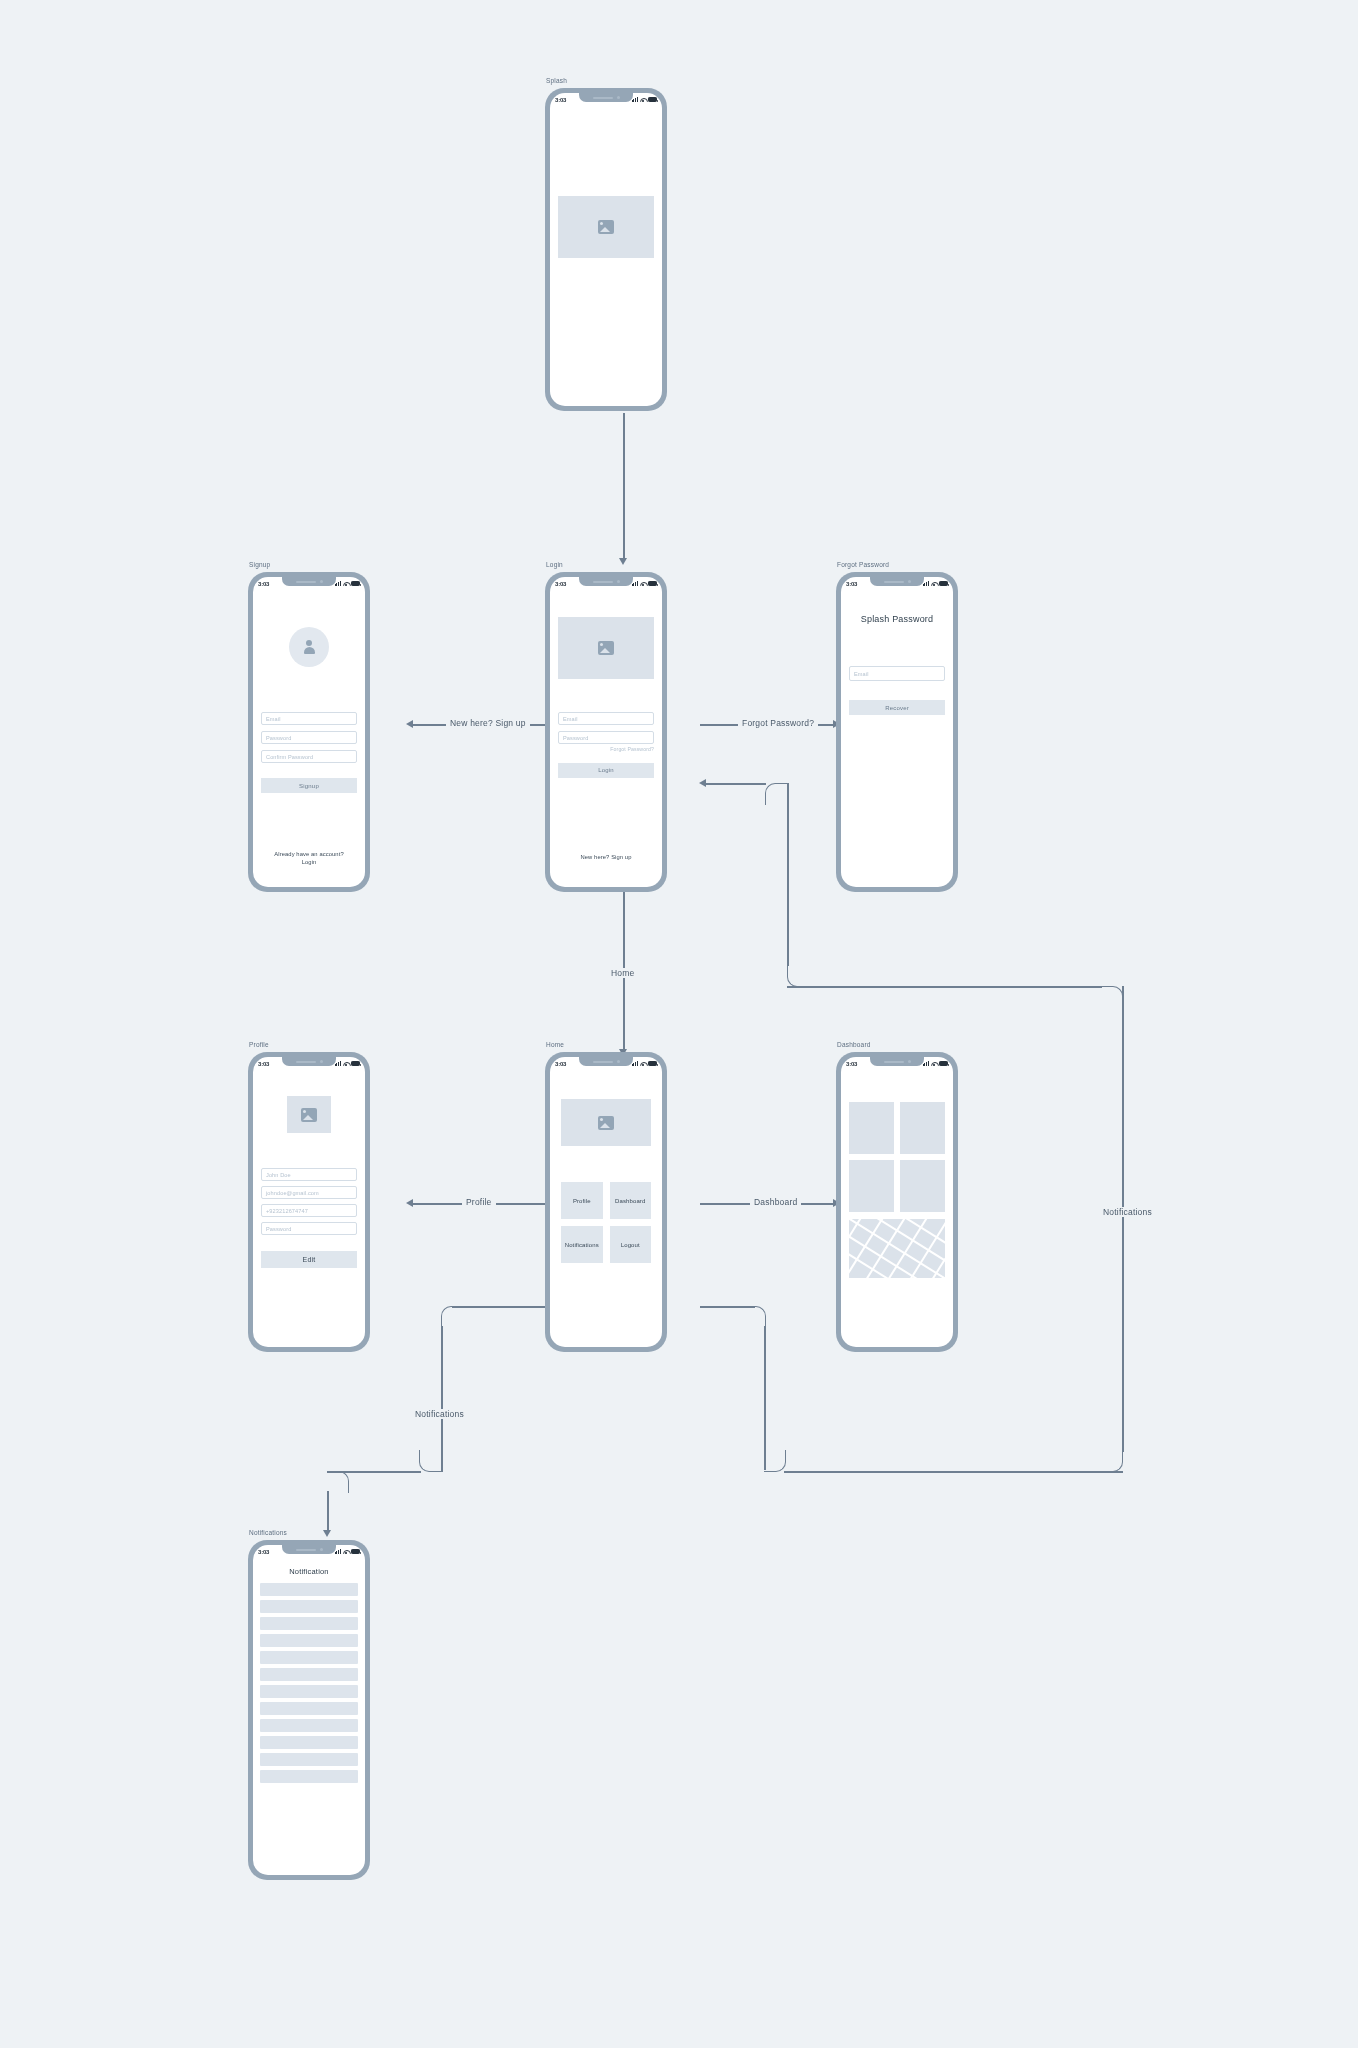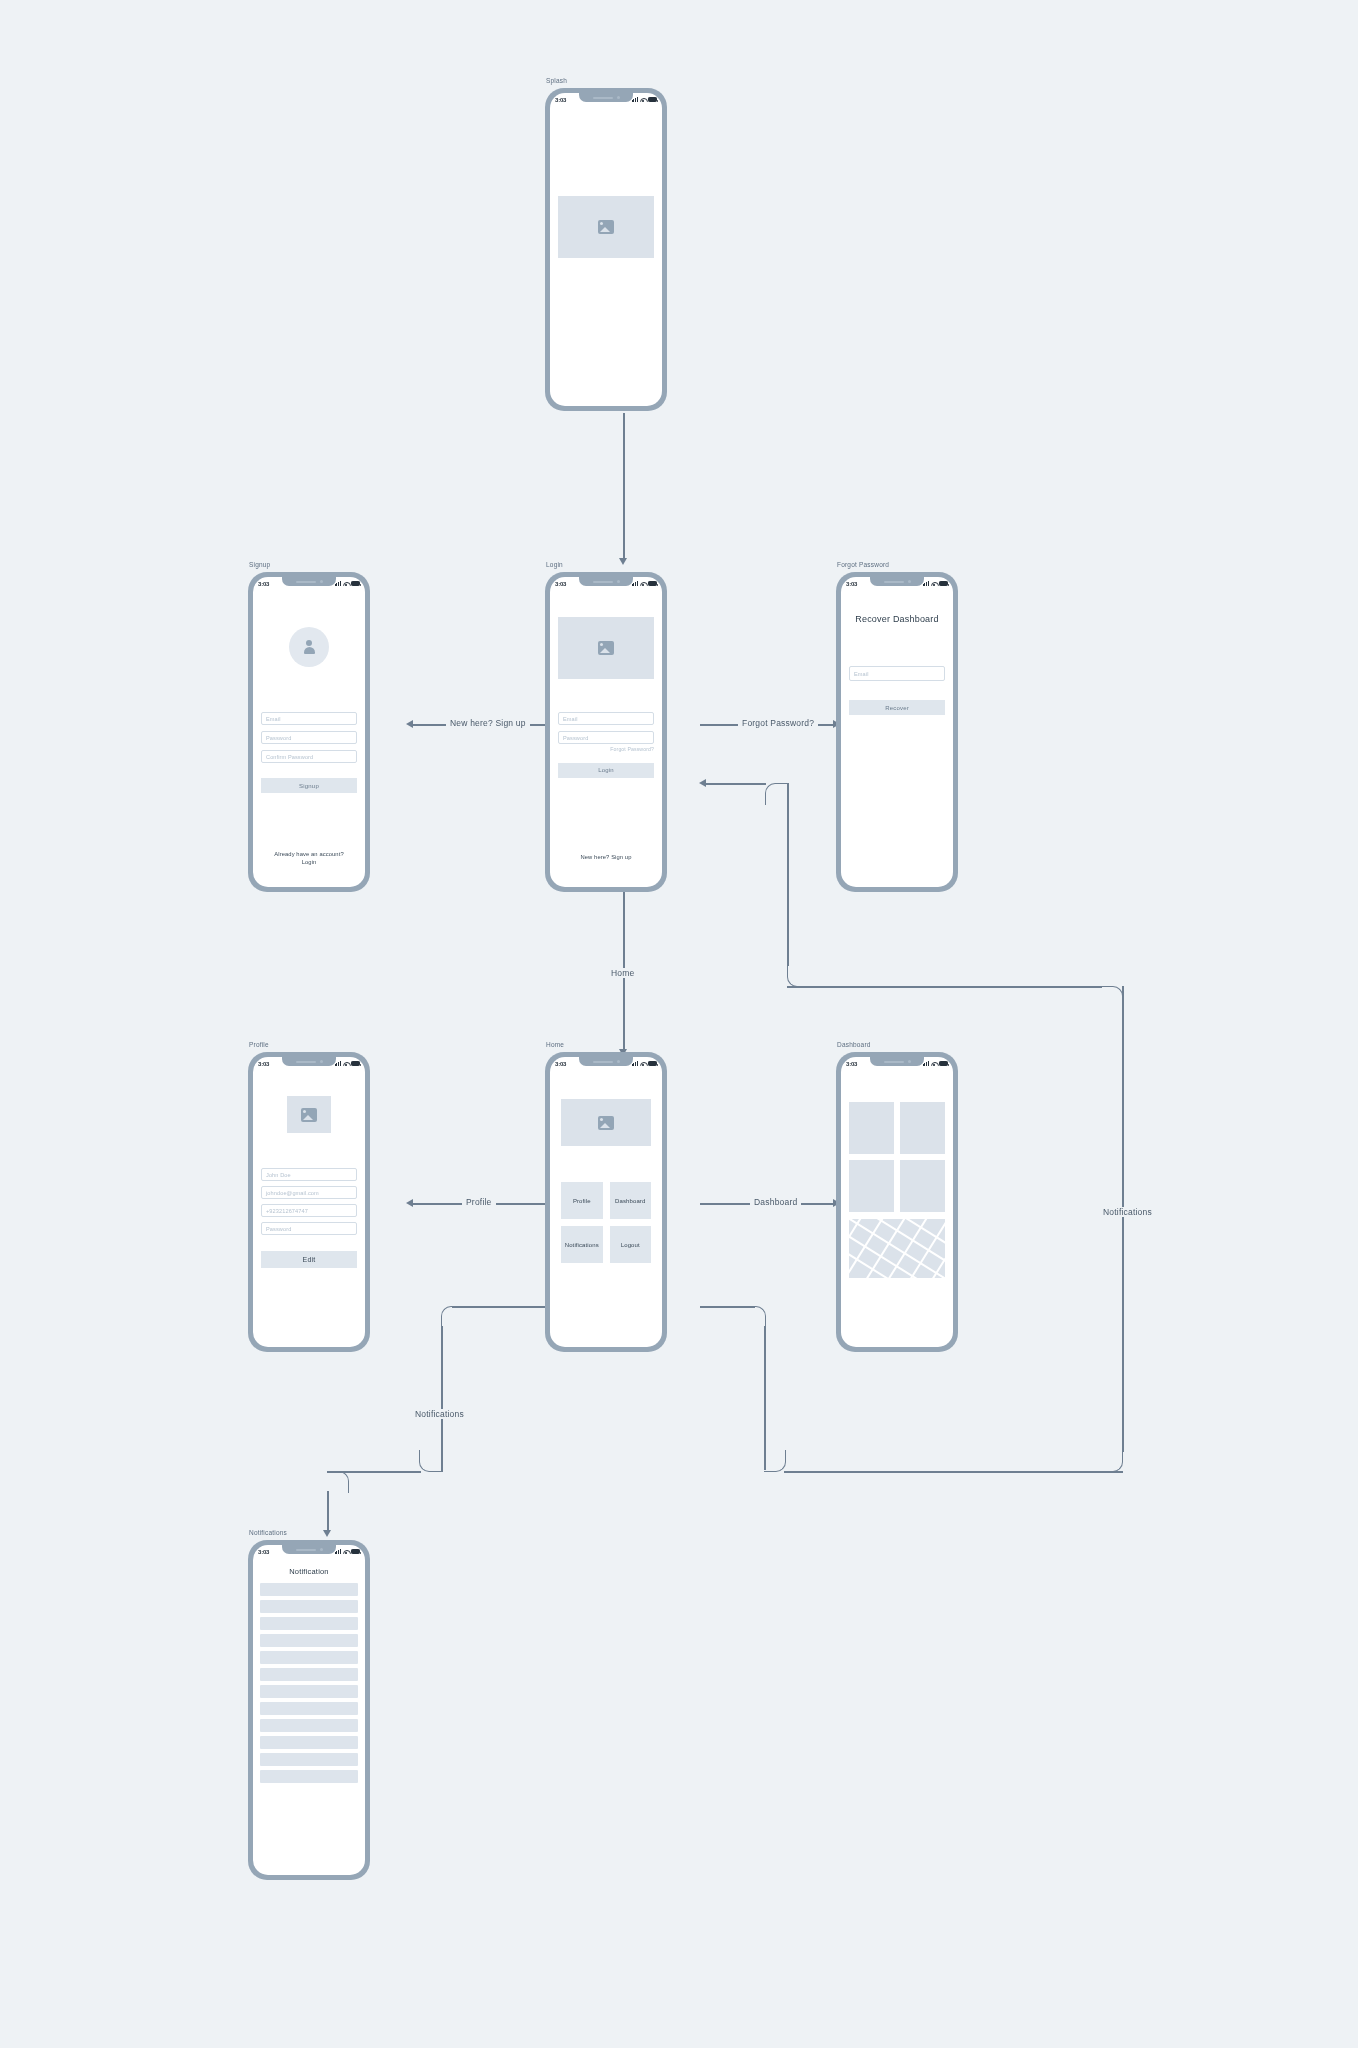--- a/index.html
+++ b/index.html
@@ -427,21 +427,21 @@
               <i></i>
               <i></i>
               <i></i>
               <i></i>
             </span>
           <span class="wifi"></span>
           <span class="battery"></span>
         </span>
       </div>
       <div class="content">
-        <div class="screen-title" style="margin-top:24px;">Recover Dashboard</div>
+        <div class="screen-title" style="margin-top:24px;">Splash Password</div>
         <div style="margin-top:42px;">
           <div class="field" style="height:15px;">Email</div>
         </div>
         <div class="btn-ph" style="margin-top:19px;">Recover</div>
       </div>
     </div>
   </div>
 
   <div class="phone" style="left:248px; top:1052px; height:300px;">
     <div class="phone-caption">Profile</div>

